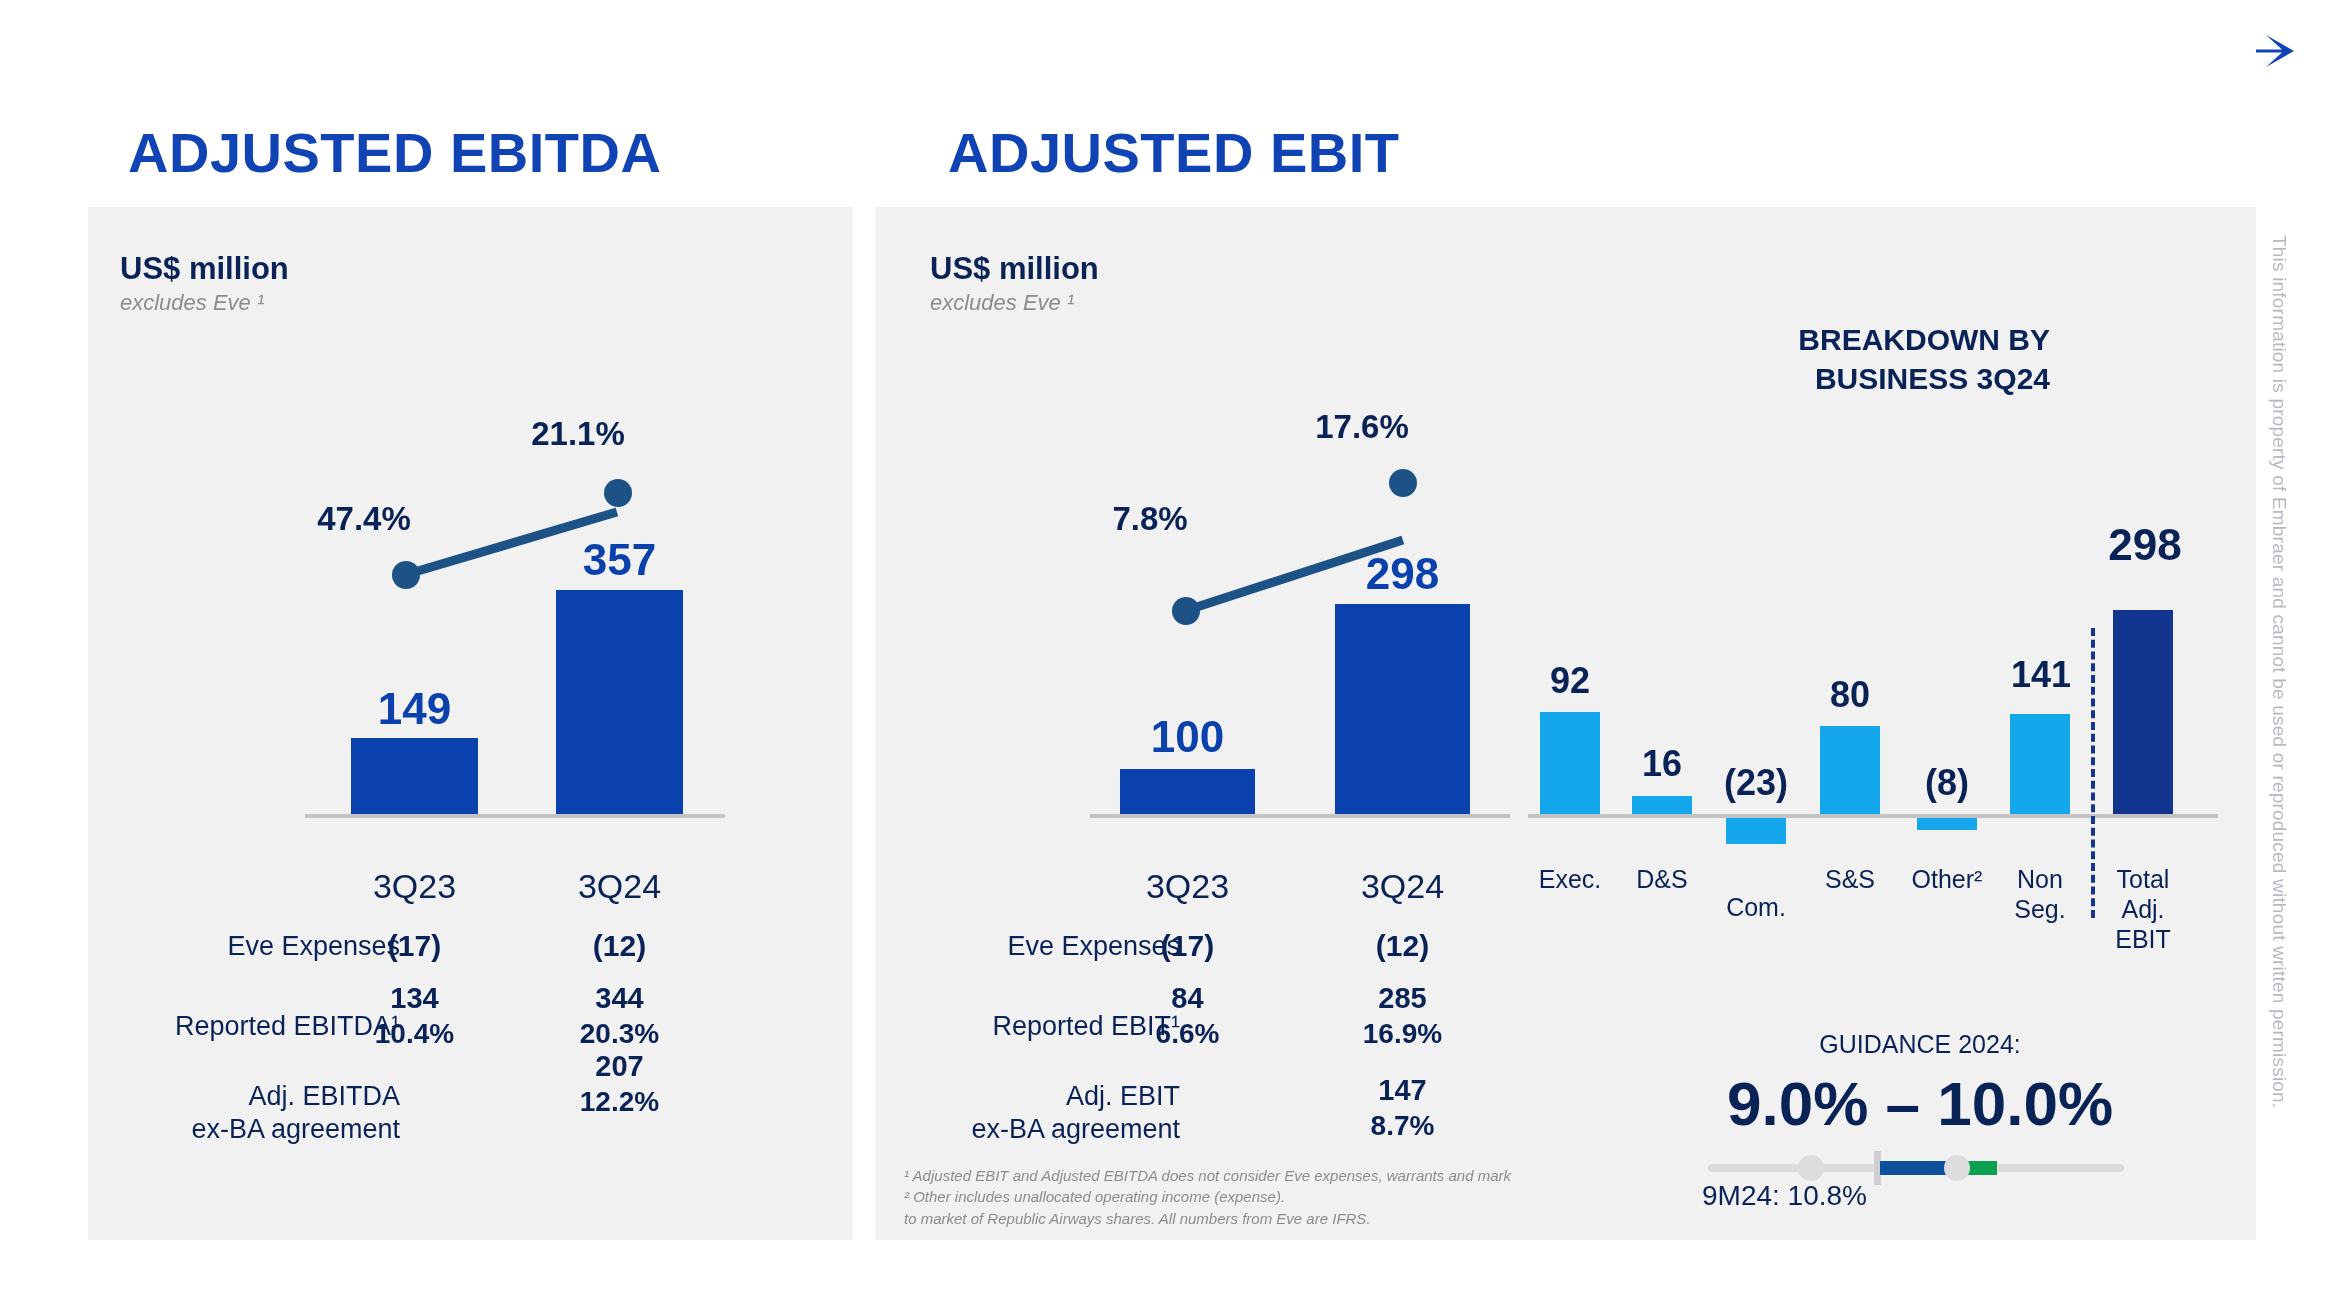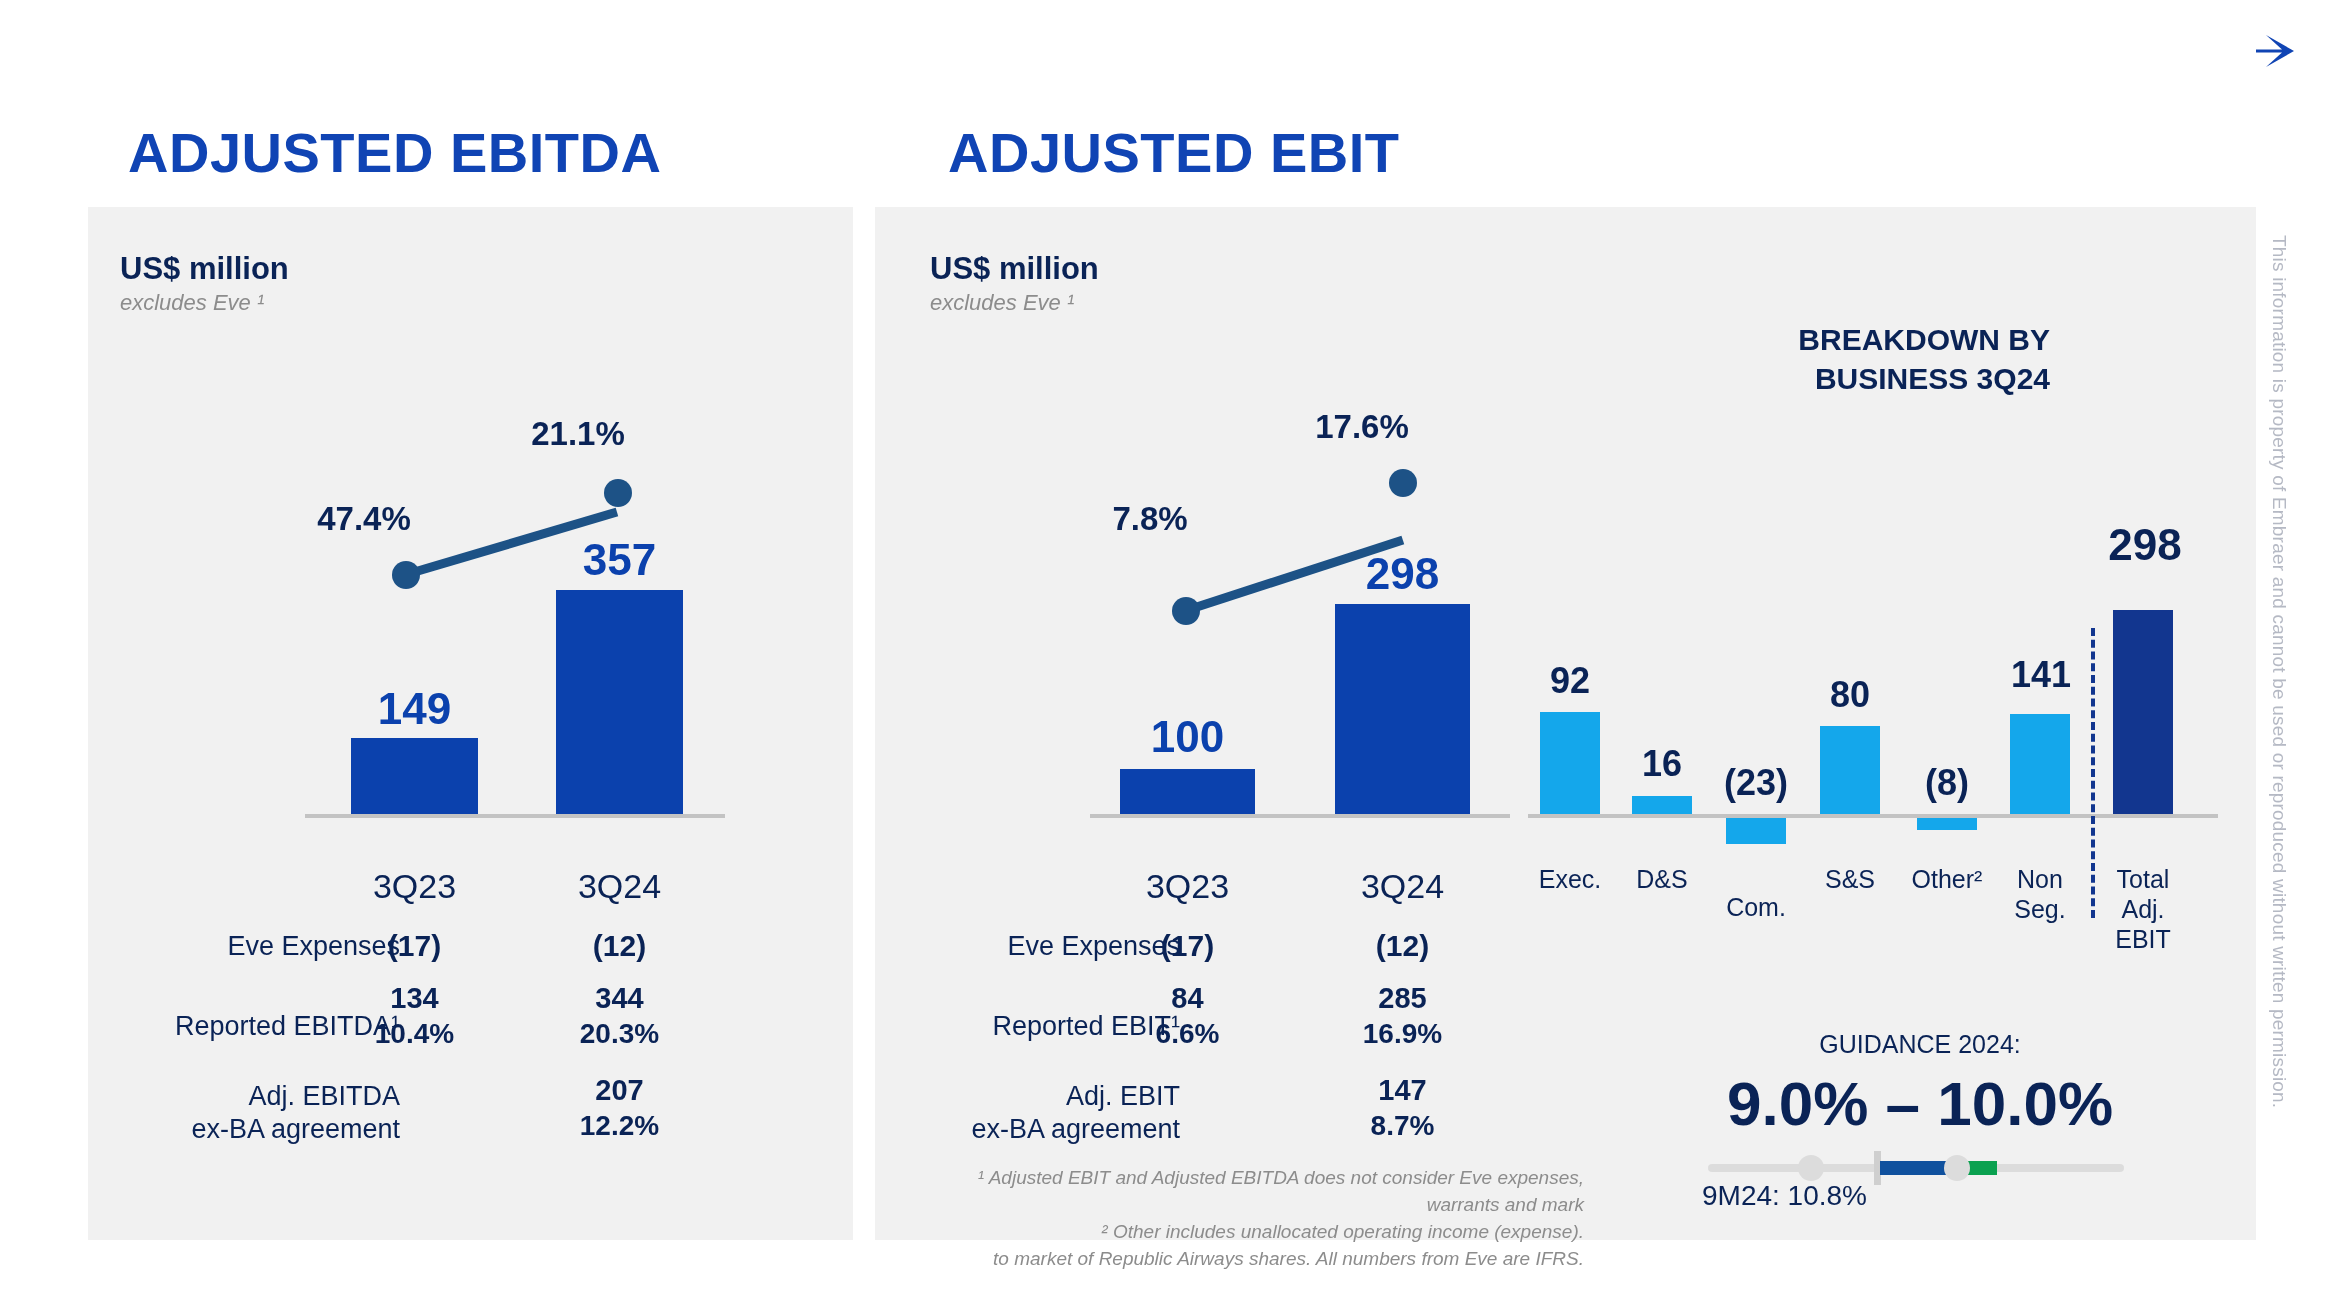--- a/index.html
+++ b/index.html
@@ -101,21 +101,21 @@
   .sl-green{position:absolute;height:14px;background:#0ba150;}
   .sl-knob{position:absolute;width:26px;height:26px;border-radius:50%;background:#dcdcdc;}
   .sl-tick{position:absolute;width:7px;height:34px;background:#cfcfcf;}
   #guid-9m{
     position:absolute;left:1702px;top:1180px;font-size:28px;color:#0a2356;white-space:nowrap;
   }
 
   
   #footnote{
     position:absolute;left:904px;top:1165px;width:680px;
-    font-size:19px;font-style:italic;color:#8c8c8c;line-height:1.42;text-align:right;
+    font-size:15px;font-style:italic;color:#8c8c8c;line-height:1.42;
   }
 
   
   #copyright{
     position:absolute;left:2268px;top:235px;
     writing-mode:vertical-rl;
     font-size:19px;color:#b5b9c4;white-space:nowrap;
     letter-spacing:0.2px;
   }
 </style>
@@ -169,21 +169,21 @@
   </div>
   <div class="tbl-cell" style="left:556px;top:980px;width:127px;">
     <b>344</b>
     <span>20.3%</span>
   </div>
 
   <div class="tbl-label" style="left:130px;top:1080px;width:270px;">
     <div>Adj. EBITDA</div>
     <div>ex-BA agreement</div>
   </div>
-  <div class="tbl-cell" style="left:556px;top:1072px;width:127px;">
+  <div class="tbl-cell" style="left:556px;top:1048px;width:127px;">
     <b>207</b>
     <span>12.2%</span>
   </div>
 
   <div class="panel" id="panel-right"></div>
 
   <div class="panel-head" id="head-right">
     <div class="unit">US$ million</div>
     <div class="sub">excludes Eve ¹</div>
   </div>

